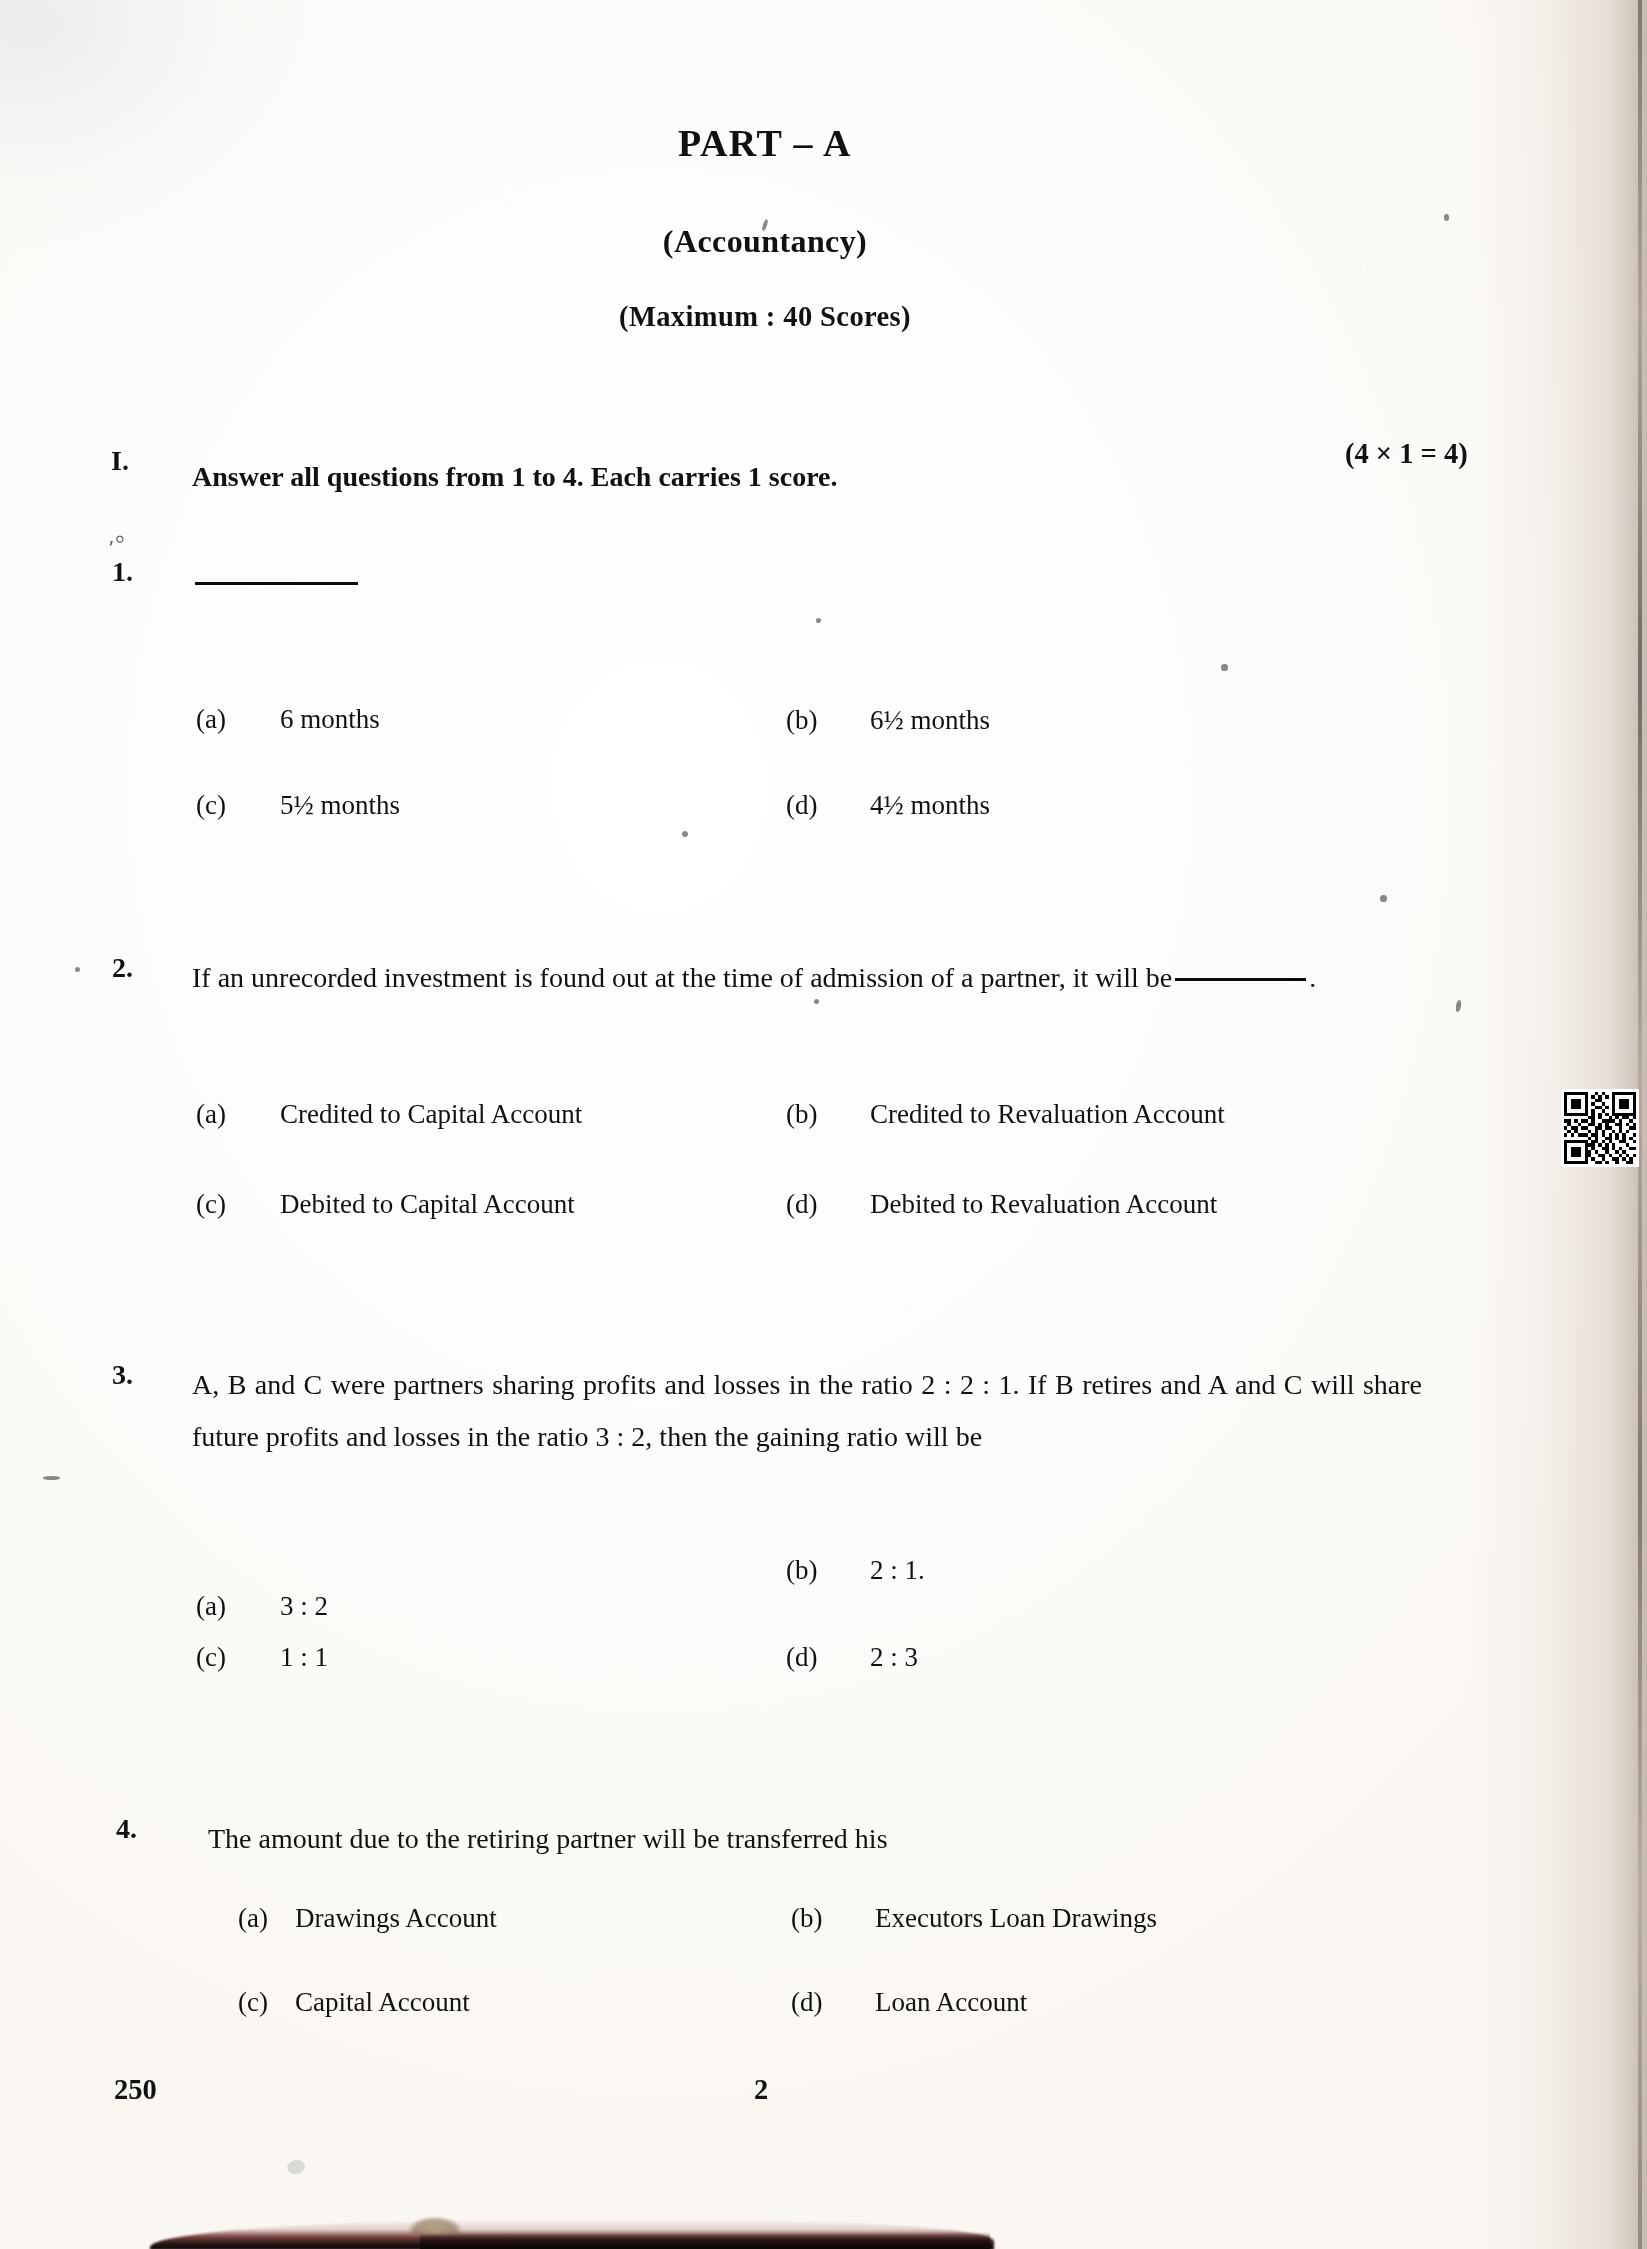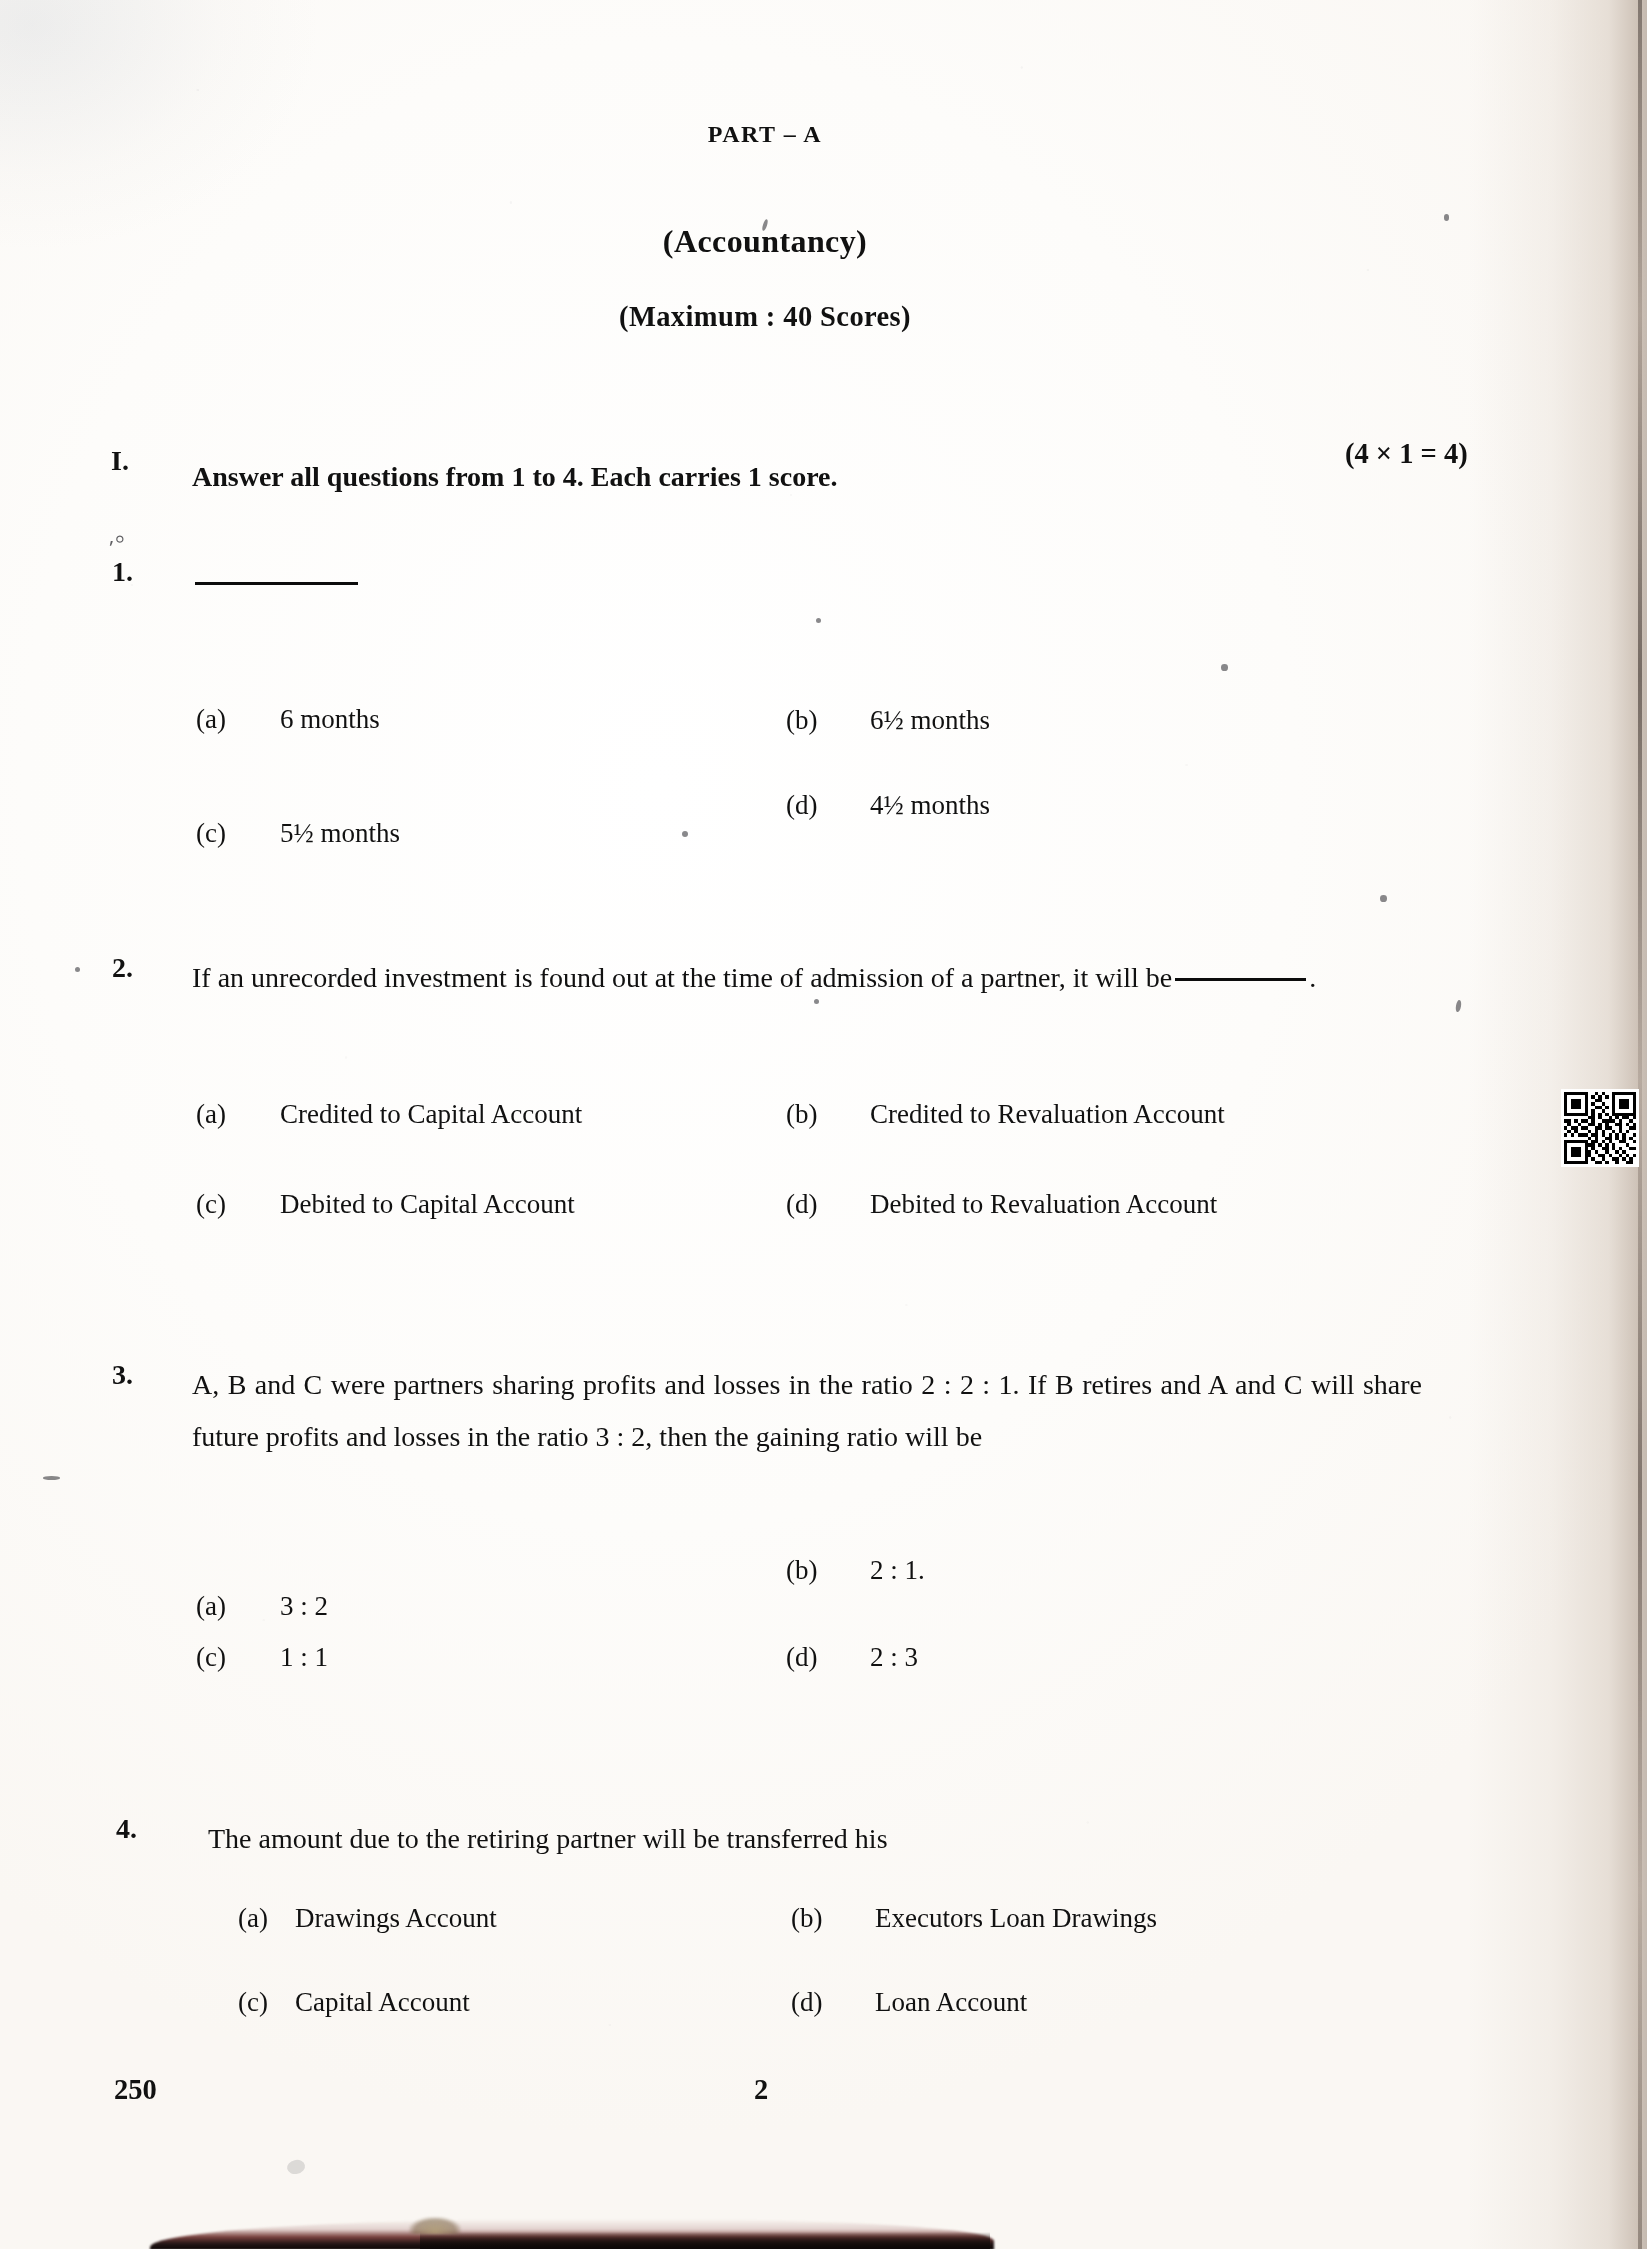--- a/index.html
+++ b/index.html
@@ -107,21 +107,21 @@
   }
 
   .heading {
     position: absolute;
     left: 0;
     width: 1530px;
     text-align: center;
     font-weight: bold;
     letter-spacing: 0.4px;
   }
-  .heading.h-part   { top: 121px; font-size: 24px; letter-spacing: 1.5px; }
+  .heading.h-part   { top: 121px; font-size: 38px; letter-spacing: 1.5px; }
   .heading.h-subj   { top: 223px; font-size: 32px; }
   .heading.h-max    { top: 301px; font-size: 28.5px; }
 
   .instruction-row {
     position: absolute;
     left: 111px;
     top: 445px;
     width: 1425px;
     font-size: 28px;
     font-weight: bold;
@@ -270,21 +270,21 @@
       <span class="qnum" style="top:556px;">1.</span>
       <div class="qtext boldq" style="top:556px;">
         <span class="blank-rule"></span>
       </div>
       <div class="opt colA" style="top:704px;">
         <span class="lab">(a)</span><span>6 months</span>
       </div>
       <div class="opt colB" style="top:705px;">
         <span class="lab">(b)</span><span>6½ months</span>
       </div>
-      <div class="opt colA" style="top:790px;margin-top:28px;">
+      <div class="opt colA" style="top:790px;">
         <span class="lab">(c)</span><span>5½ months</span>
       </div>
       <div class="opt colB" style="top:790px;">
         <span class="lab">(d)</span><span>4½ months</span>
       </div>
     </div>
 
     <div class="qblock">
       <span class="qnum" style="top:952px;">2.</span>
       <div class="qtext normalweight" style="top:952px;">

